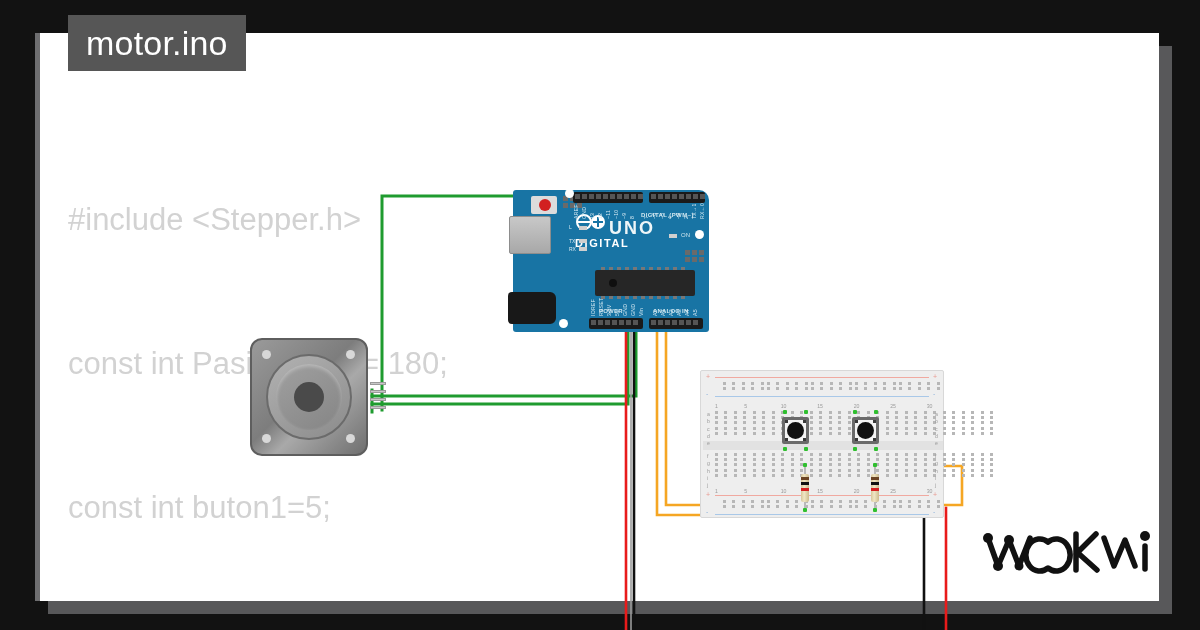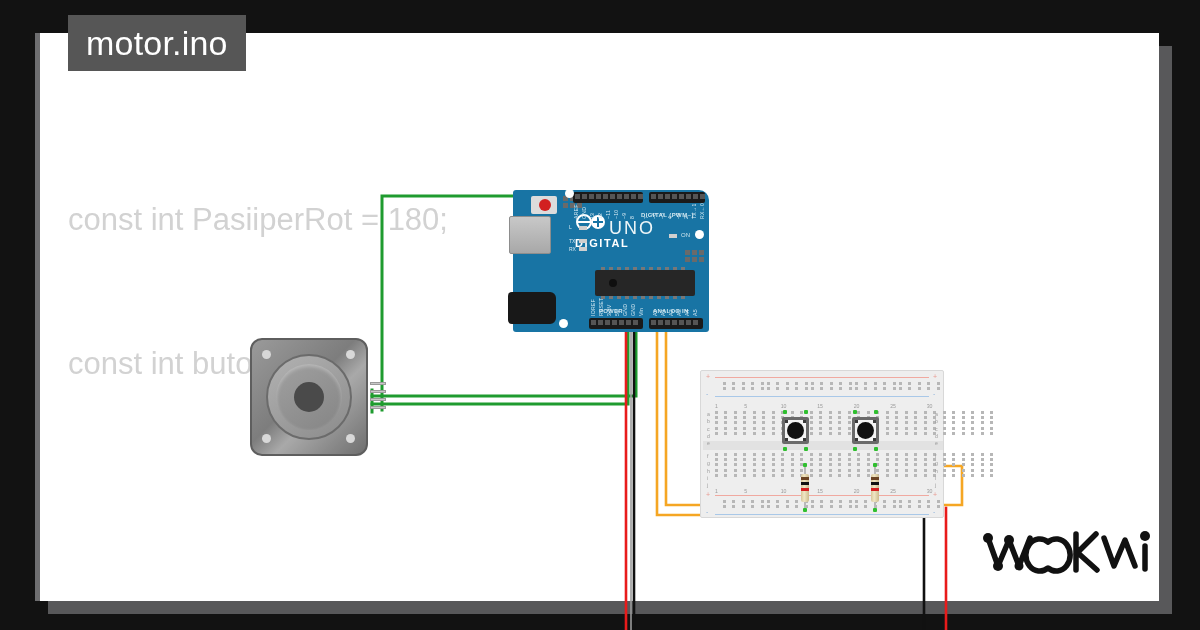--- a/index.html
+++ b/index.html
@@ -99,21 +99,21 @@
     background: #262626; border-radius: 2px;
   }
   .uno .chip:before, .uno .chip:after {
     content:""; position:absolute; left:6px; width: 88px; height: 3px;
     background: repeating-linear-gradient(90deg,#777 0 4px, transparent 4px 8px);
   }
   .uno .chip:before { top: -3px; } .uno .chip:after { bottom: -3px; }
   .uno .chipdot { position:absolute; left: 96px; top: 89px; width: 8px; height: 8px; background:#0f0f0f; border-radius:50%; }
   .uno .logo-txt {
     position: absolute; left: 96px; top: 28px; color: #eef6f8;
-    font-size: 18px; letter-spacing: 2px; font-weight: normal;
+    font-size: 18px; letter-spacing: 2px; font-weight: bold;
   }
   .uno .brand {
     position: absolute; left: 62px; top: 47px; color: #ffffff;
     font-size: 11px; letter-spacing: 1.6px; font-weight: bold;
   }
   .uno .inf-logo { position: absolute; left: 62px; top: 24px; }
   .uno .lbl { position: absolute; color: #cfe6ef; font-size: 5px; letter-spacing: .2px; }
   .uno .lbl-dig { left: 128px; top: 22px; font-size: 6px; font-weight: bold; letter-spacing: .4px; }
   .uno .lbl-pow { left: 86px; top: 118px; font-size: 6px; font-weight: bold; }
   .uno .lbl-ana { left: 140px; top: 118px; font-size: 6px; font-weight: bold; }
@@ -195,20 +195,21 @@
 </style>
 </head>
 <body>
 
 <div id="stage">
 
   <div class="panel-shadow"></div>
   <div class="panel"></div>
 
   <div class="code">
+    <div>#include &lt;Stepper.h&gt;</div>
     <div>const int PasiiperRot = 180;</div>
     <div>const int buton1=5;</div>
     
     
     
     
     
     
     
   </div>

